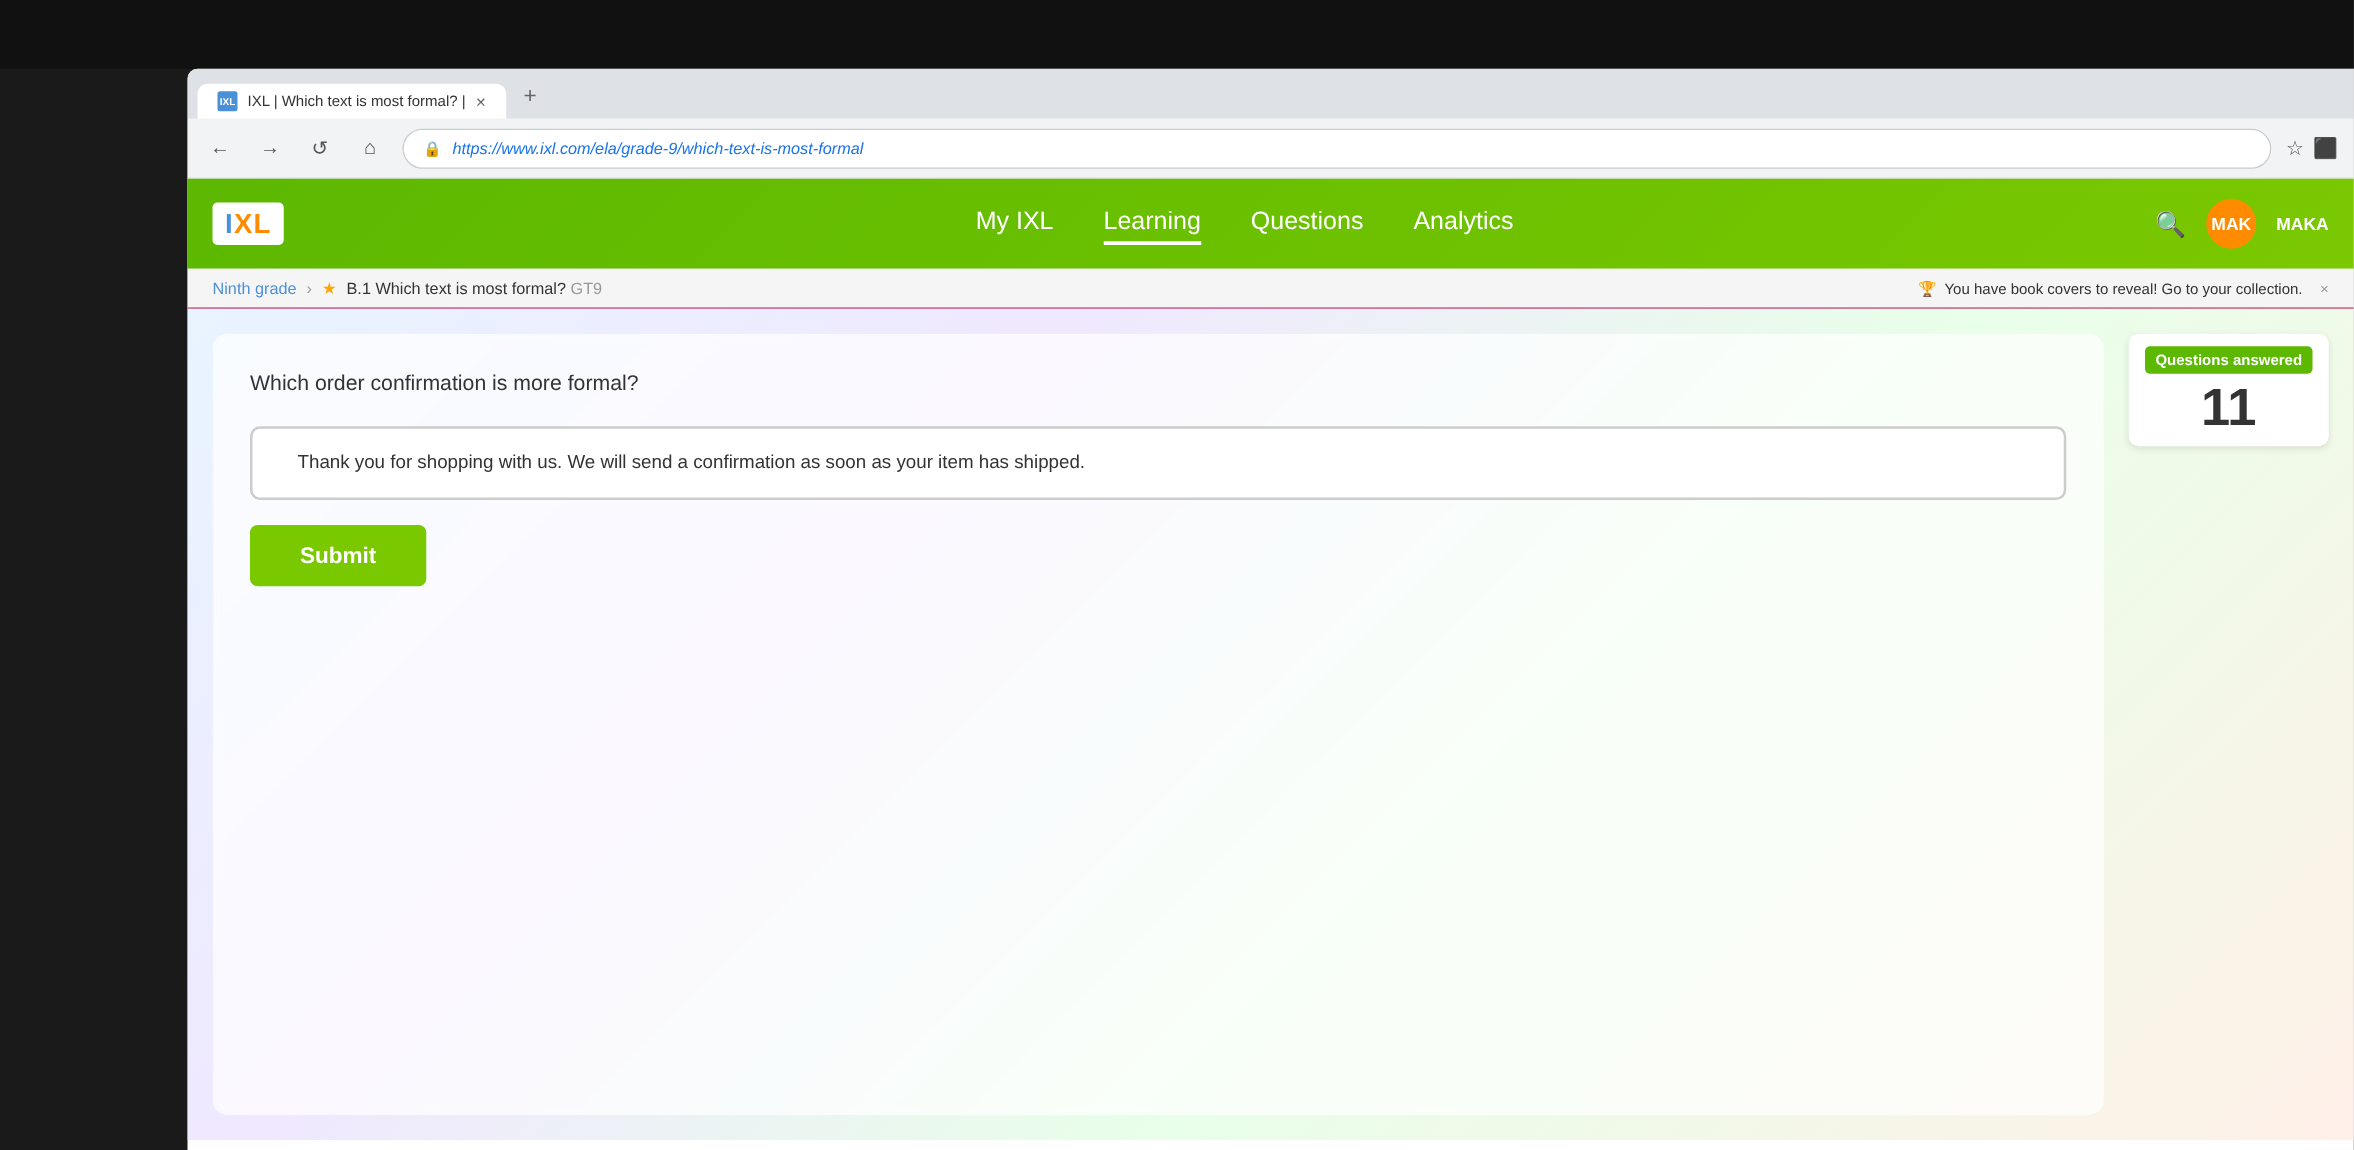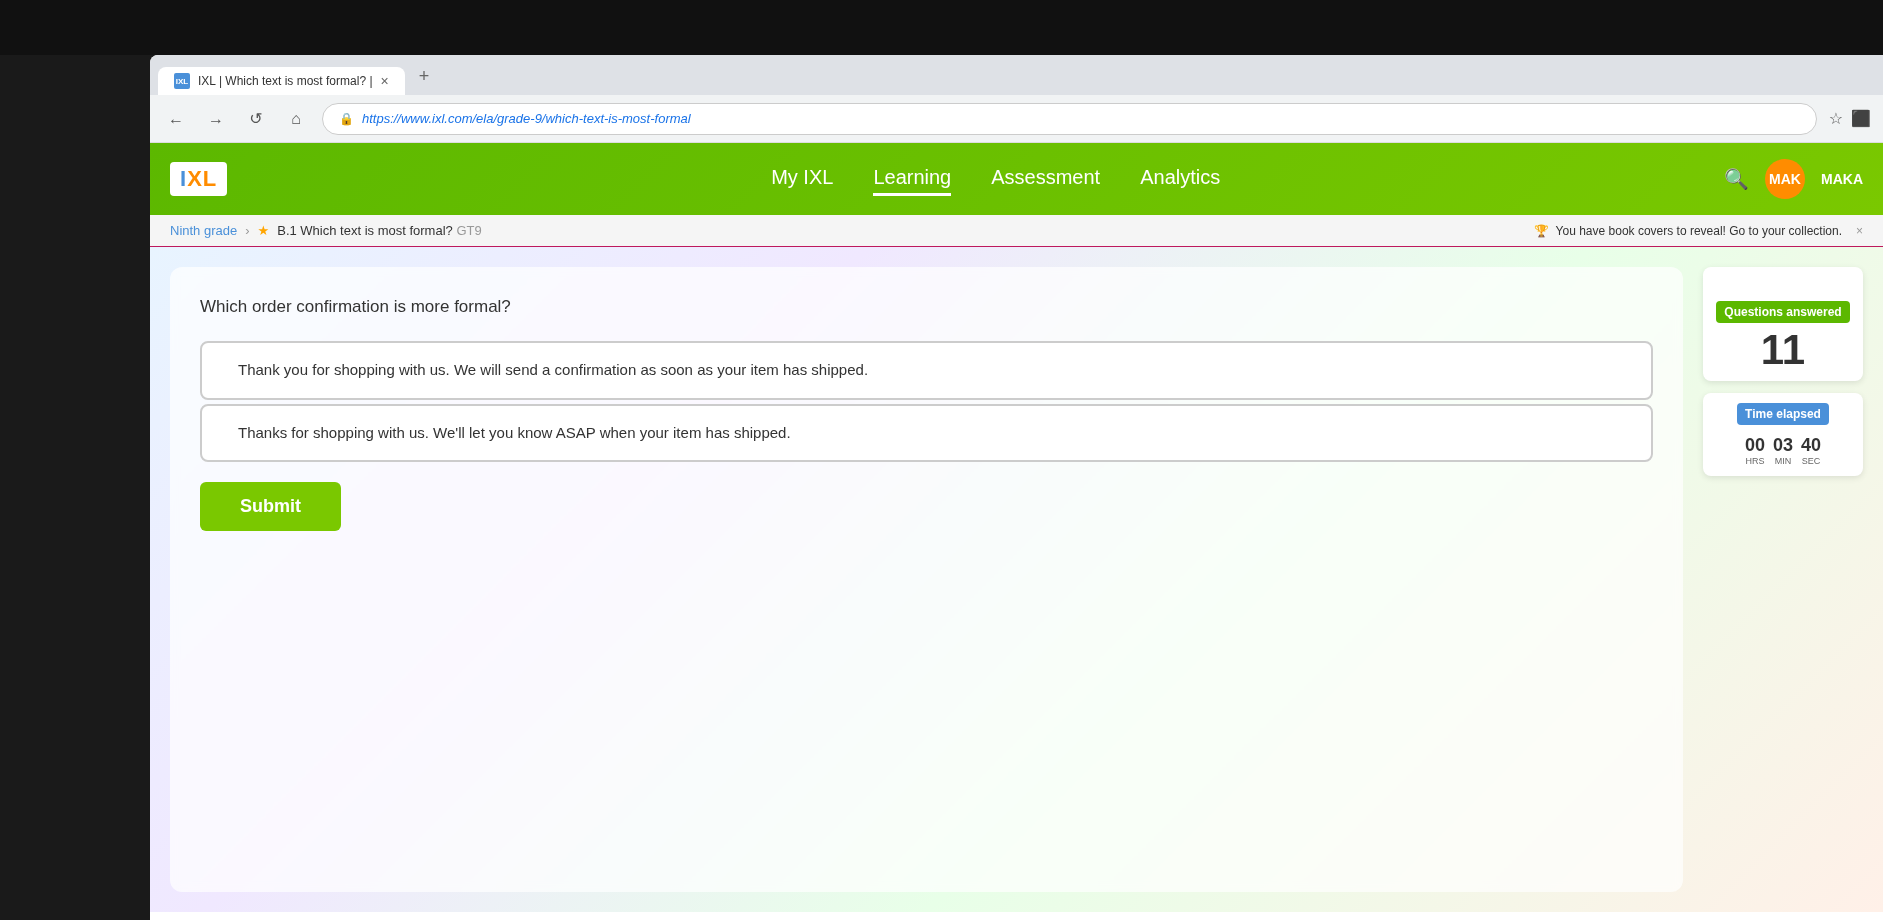--- a/index.html
+++ b/index.html
@@ -312,21 +312,20 @@
 
     .sidebar-label-green {
       background: #5cb800;
       color: white;
       font-size: 12px;
       font-weight: bold;
       border-radius: 4px;
       padding: 4px 8px;
       margin-bottom: 6px;
       display: inline-block;
-      margin-top: 24px;
     }
 
     .sidebar-label-blue {
       background: #4a90d9;
       color: white;
       font-size: 12px;
       font-weight: bold;
       border-radius: 4px;
       padding: 4px 8px;
       margin-bottom: 6px;
@@ -438,21 +437,21 @@
     </div>
   </div>
 
   <div class="ixl-header">
     <div class="ixl-logo">
       <span style="color:#4a90d9;">I</span><span style="color:#ff8c00;">XL</span>
     </div>
     <nav class="ixl-nav">
       <a class="ixl-nav-item">My IXL</a>
       <a class="ixl-nav-item active">Learning</a>
-      <a class="ixl-nav-item">Assessment</a>
+      <a class="ixl-nav-item">Questions</a>
       <a class="ixl-nav-item">Analytics</a>
     </nav>
     <div class="ixl-header-right">
       <span class="search-icon-btn">🔍</span>
       <div class="user-avatar">MAK</div>
       <span class="user-name">MAKA</span>
     </div>
   </div>
 
   <div class="breadcrumb-bar">
@@ -471,49 +470,29 @@
 
   <div class="main-content">
 
     <div class="question-area">
       <p class="question-text">Which order confirmation is more formal?</p>
 
       <div class="answer-option">
         <span>Thank you for shopping with us. We will send a confirmation as soon as your item has shipped.</span>
       </div>
 
-      <div class="answer-option">
-        <span>Thanks for shopping with us. We'll let you know ASAP when your item has shipped.</span>
-      </div>
 
       <button class="submit-btn">Submit</button>
     </div>
 
     <div class="sidebar">
 
       <div class="sidebar-card">
         <div class="sidebar-label-green">Questions answered</div>
         <div class="sidebar-number">11</div>
       </div>
 
-      <div class="sidebar-card">
-        <div class="sidebar-label-blue">Time elapsed</div>
-        <div class="timer-row">
-          <div class="timer-col">
-            <div class="timer-num">00</div>
-            <div class="timer-unit">HRS</div>
-          </div>
-          <div class="timer-col">
-            <div class="timer-num">03</div>
-            <div class="timer-unit">MIN</div>
-          </div>
-          <div class="timer-col">
-            <div class="timer-num">40</div>
-            <div class="timer-unit">SEC</div>
-          </div>
-        </div>
-      </div>
 
 
     </div>
   </div>
 
 </div>
 
 </body></html>

